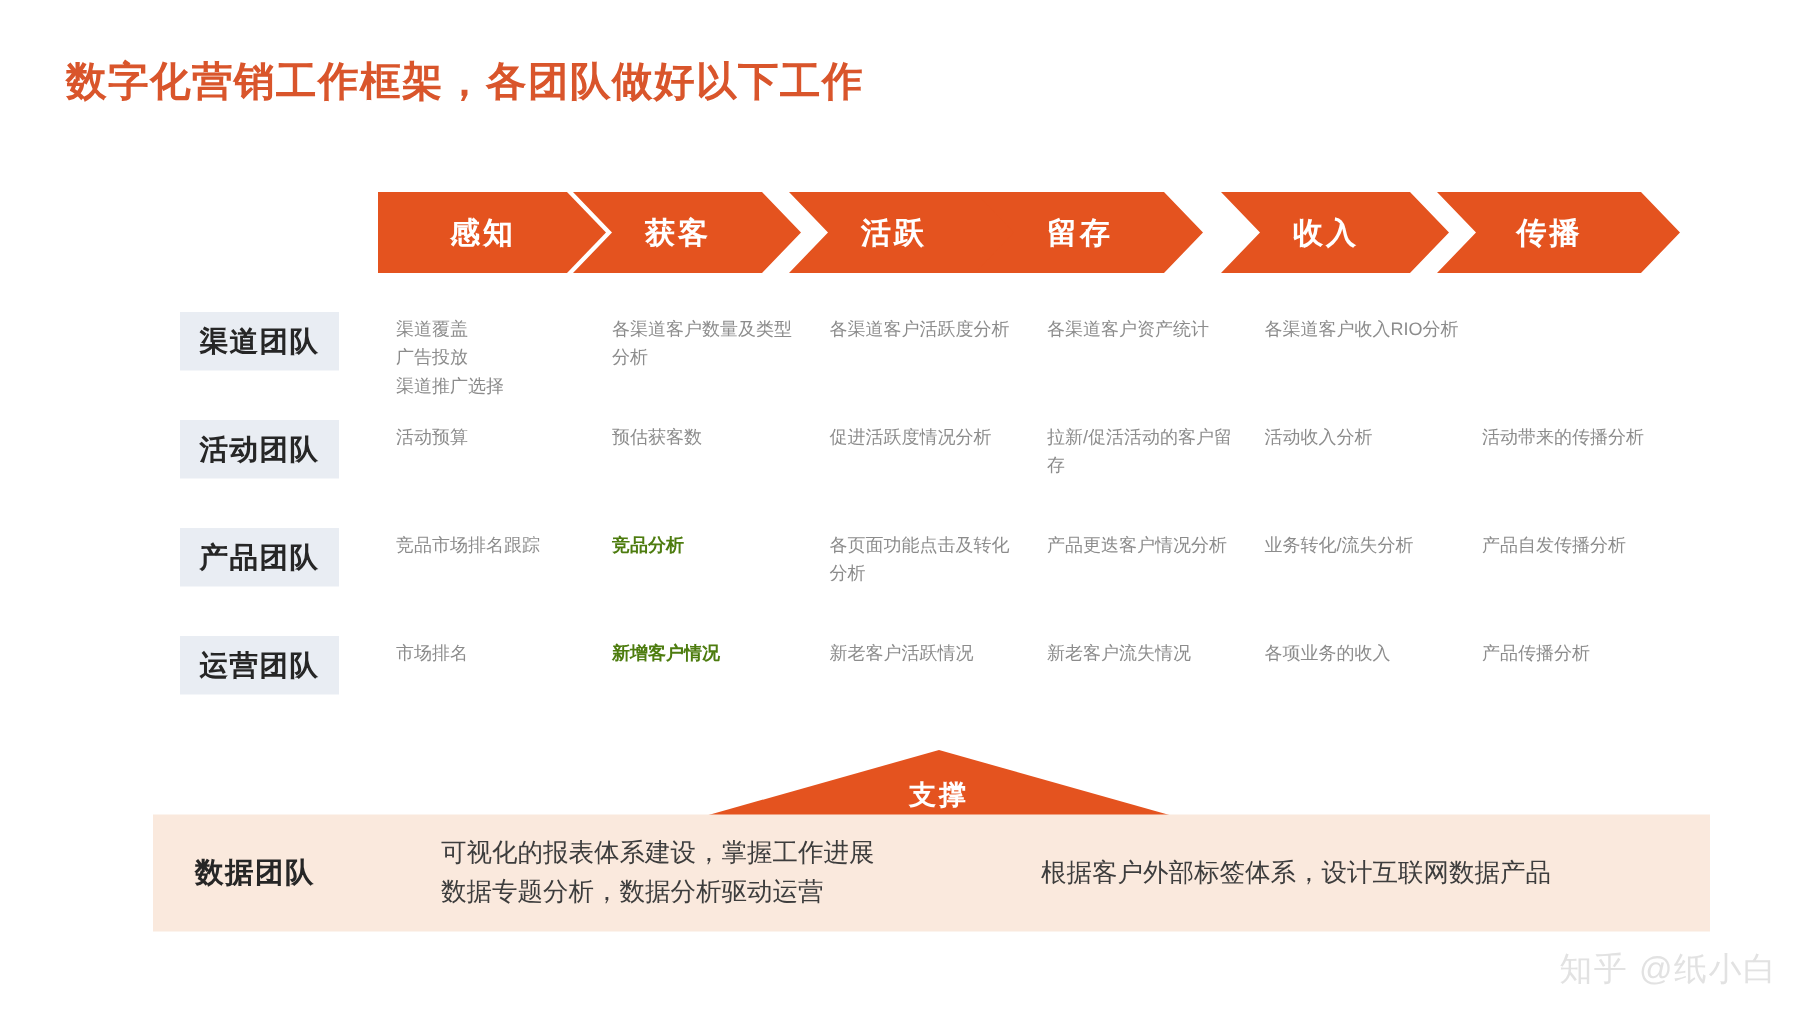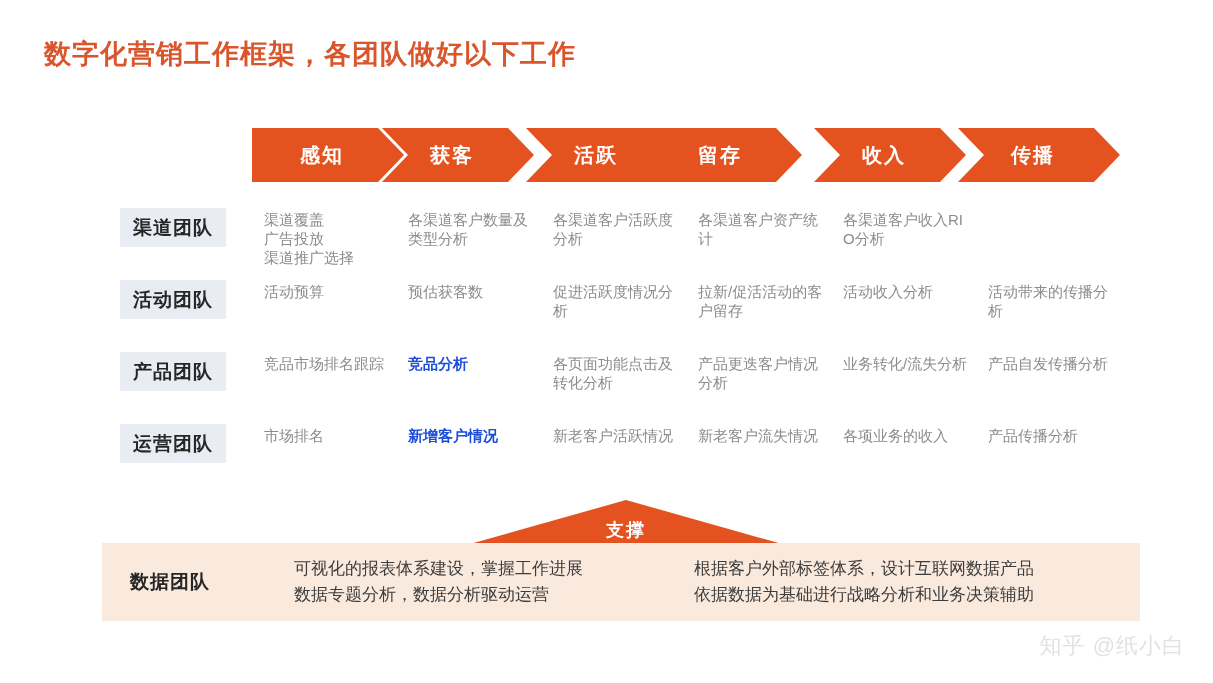--- a/index.html
+++ b/index.html
@@ -101,27 +101,27 @@
     justify-content: center;
     font-size: 19px;
     font-weight: bold;
     color: #262626;
     letter-spacing: 1px;
   }
   .cell {
     position: absolute;
     top: 10px;
     width: 130px;
-    font-size: 15px;
+    font-size: 12px;
     line-height: 19px;
     color: #8c8c8c;
     word-break: break-all;
   }
   .cell.strong {
-    color: #1d4ed8;
+    color: #4d7c0f;
     font-weight: bold;
   }
   .c0 { left: 264px; }
   .c1 { left: 408px; }
   .c2 { left: 553px; }
   .c3 { left: 698px; }
   .c4 { left: 843px; }
   .c5 { left: 988px; }
 
   
@@ -269,17 +269,16 @@
 </div>
 
 <div id="data-team-bar">
   <div id="data-team-tag">数据团队</div>
   <div class="data-block" id="data-block-left">
     <div>可视化的报表体系建设，掌握工作进展</div>
     <div>数据专题分析，数据分析驱动运营</div>
   </div>
   <div class="data-block" id="data-block-right">
     <div>根据客户外部标签体系，设计互联网数据产品</div>
-    <div>依据数据为基础进行战略分析和业务决策辅助</div>
   </div>
 </div>
 
 <div id="watermark">知乎 @纸小白</div>
 
 </body></html>

